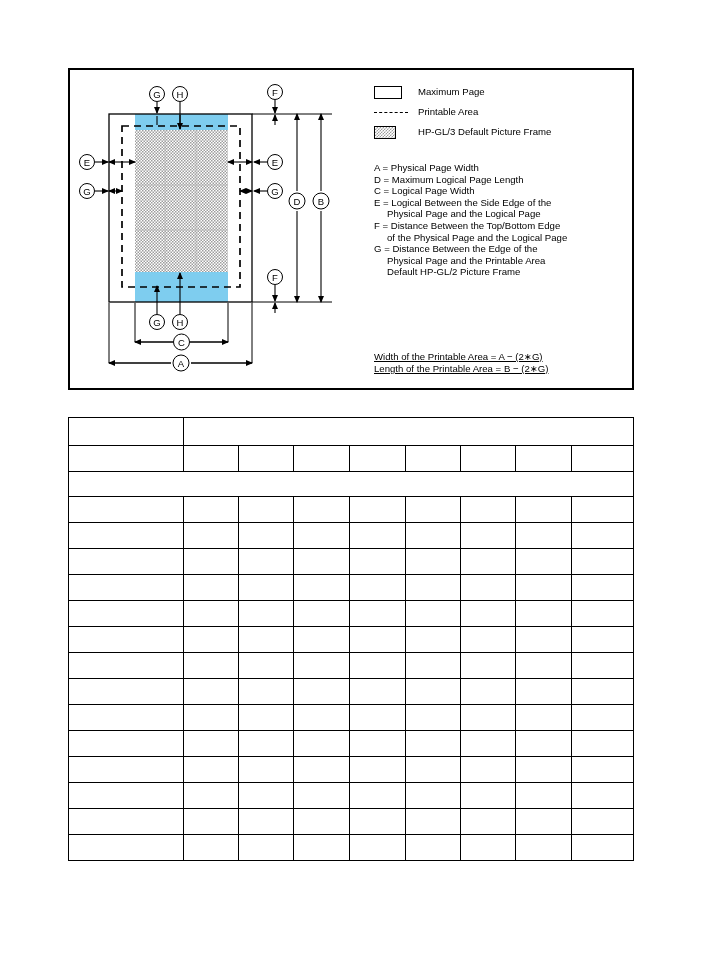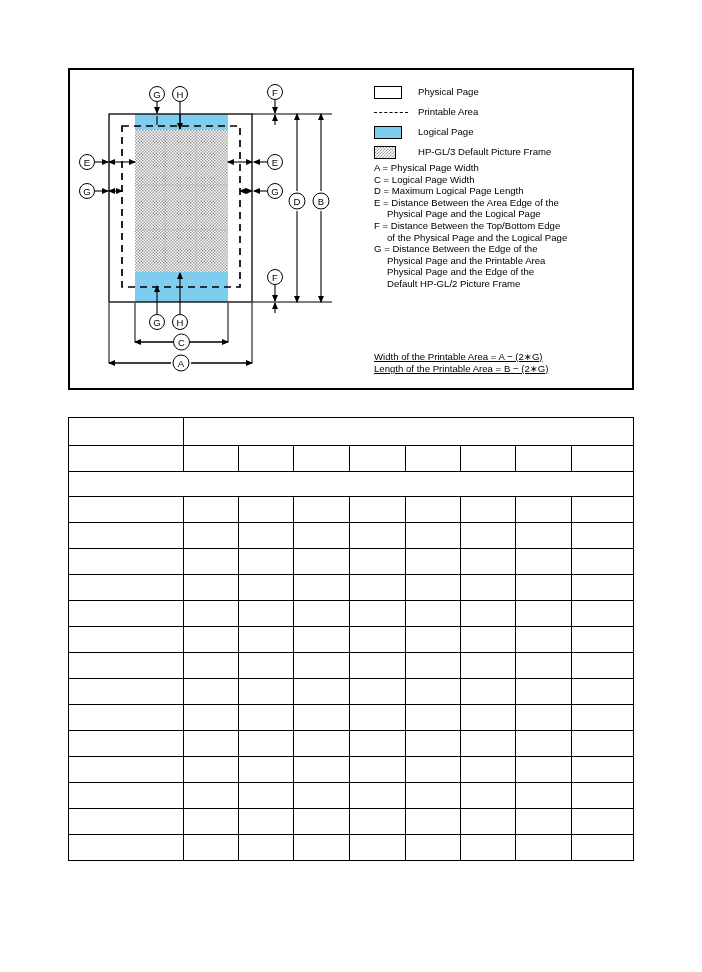--- a/index.html
+++ b/index.html
@@ -278,56 +278,49 @@
     </g>
 
   </svg>
 
   <div id="legend-block" style="left:304px; top:12px;">
 
     <div class="legend-row">
       <span class="legend-swatch-wrap">
         <span class="sw-physical"></span>
       </span>
-      <span class="legend-label">Physical Page</span>
+      <span class="legend-label">Maximum Page</span>
     </div>
 
     <div class="legend-row">
       <span class="legend-swatch-wrap">
         <span class="sw-dashed"></span>
       </span>
       <span class="legend-label">Printable Area</span>
     </div>
 
-    <div class="legend-row">
-      <span class="legend-swatch-wrap">
-        <span class="sw-logical"></span>
-      </span>
-      <span class="legend-label">Logical Page</span>
-    </div>
 
     <div class="legend-row">
       <span class="legend-swatch-wrap">
         <span class="sw-frame"></span>
       </span>
       <span class="legend-label">HP-GL/3 Default Picture Frame</span>
     </div>
   </div>
 
   <div id="definitions" style="left:304px; top:92px;">
     <div class="def-line">A = Physical Page Width</div>
+    <div class="def-line">D = Maximum Logical Page Length</div>
     <div class="def-line">C = Logical Page Width</div>
-    <div class="def-line">D = Maximum Logical Page Length</div>
-    <div class="def-line">E = Distance Between the Area Edge of the</div>
+    <div class="def-line">E = Logical Between the Side Edge of the</div>
     <div class="def-line indent">Physical Page and the Logical Page</div>
     <div class="def-line">F = Distance Between the Top/Bottom Edge</div>
     <div class="def-line indent">of the Physical Page and the Logical Page</div>
     <div class="def-line">G = Distance Between the Edge of the</div>
     <div class="def-line indent">Physical Page and the Printable Area</div>
-    <div class="def-line indent">Physical Page and the Edge of the</div>
     <div class="def-line indent">Default HP-GL/2 Picture Frame</div>
   </div>
 
   <div id="formulas" style="left:304px; top:281px;text-decoration:underline;">
     <div class="formula-line">Width of the Printable Area = A − (2∗G)</div>
     <div class="formula-line">Length of the Printable Area = B − (2∗G)</div>
   </div>
 
 </div>
 

